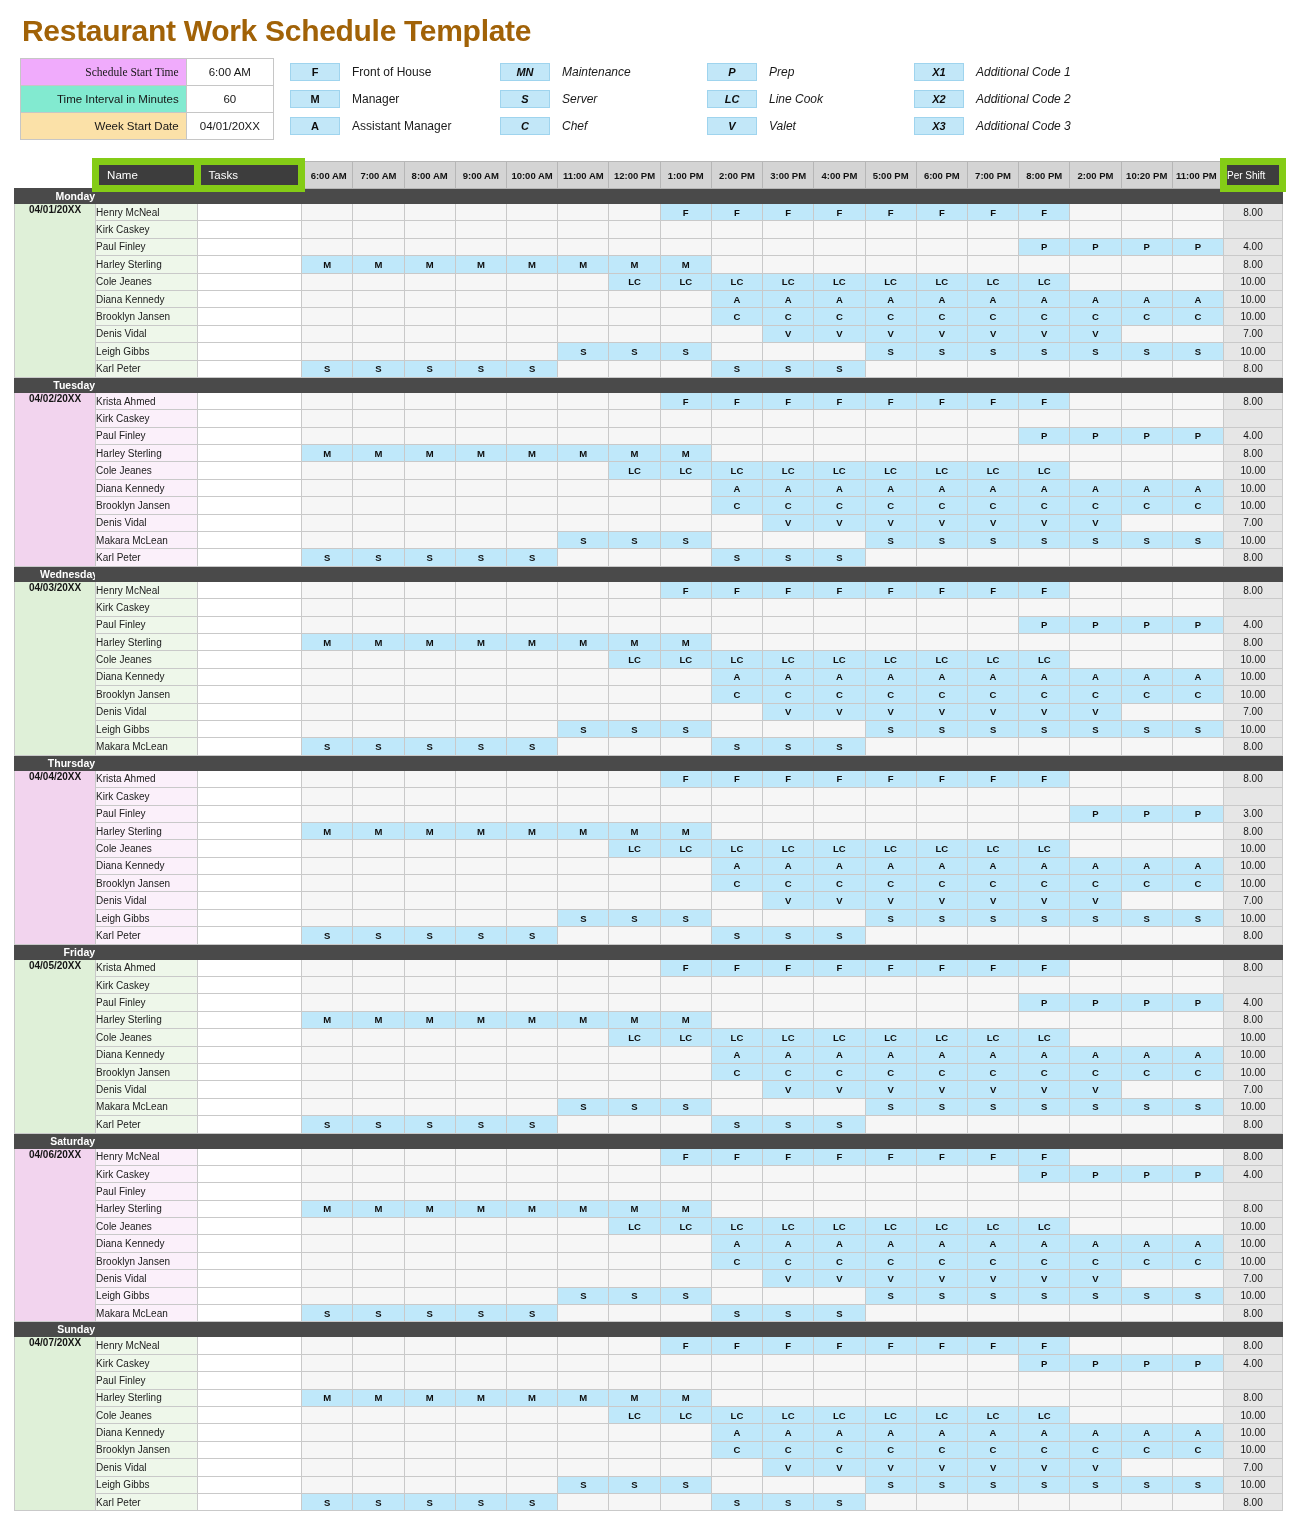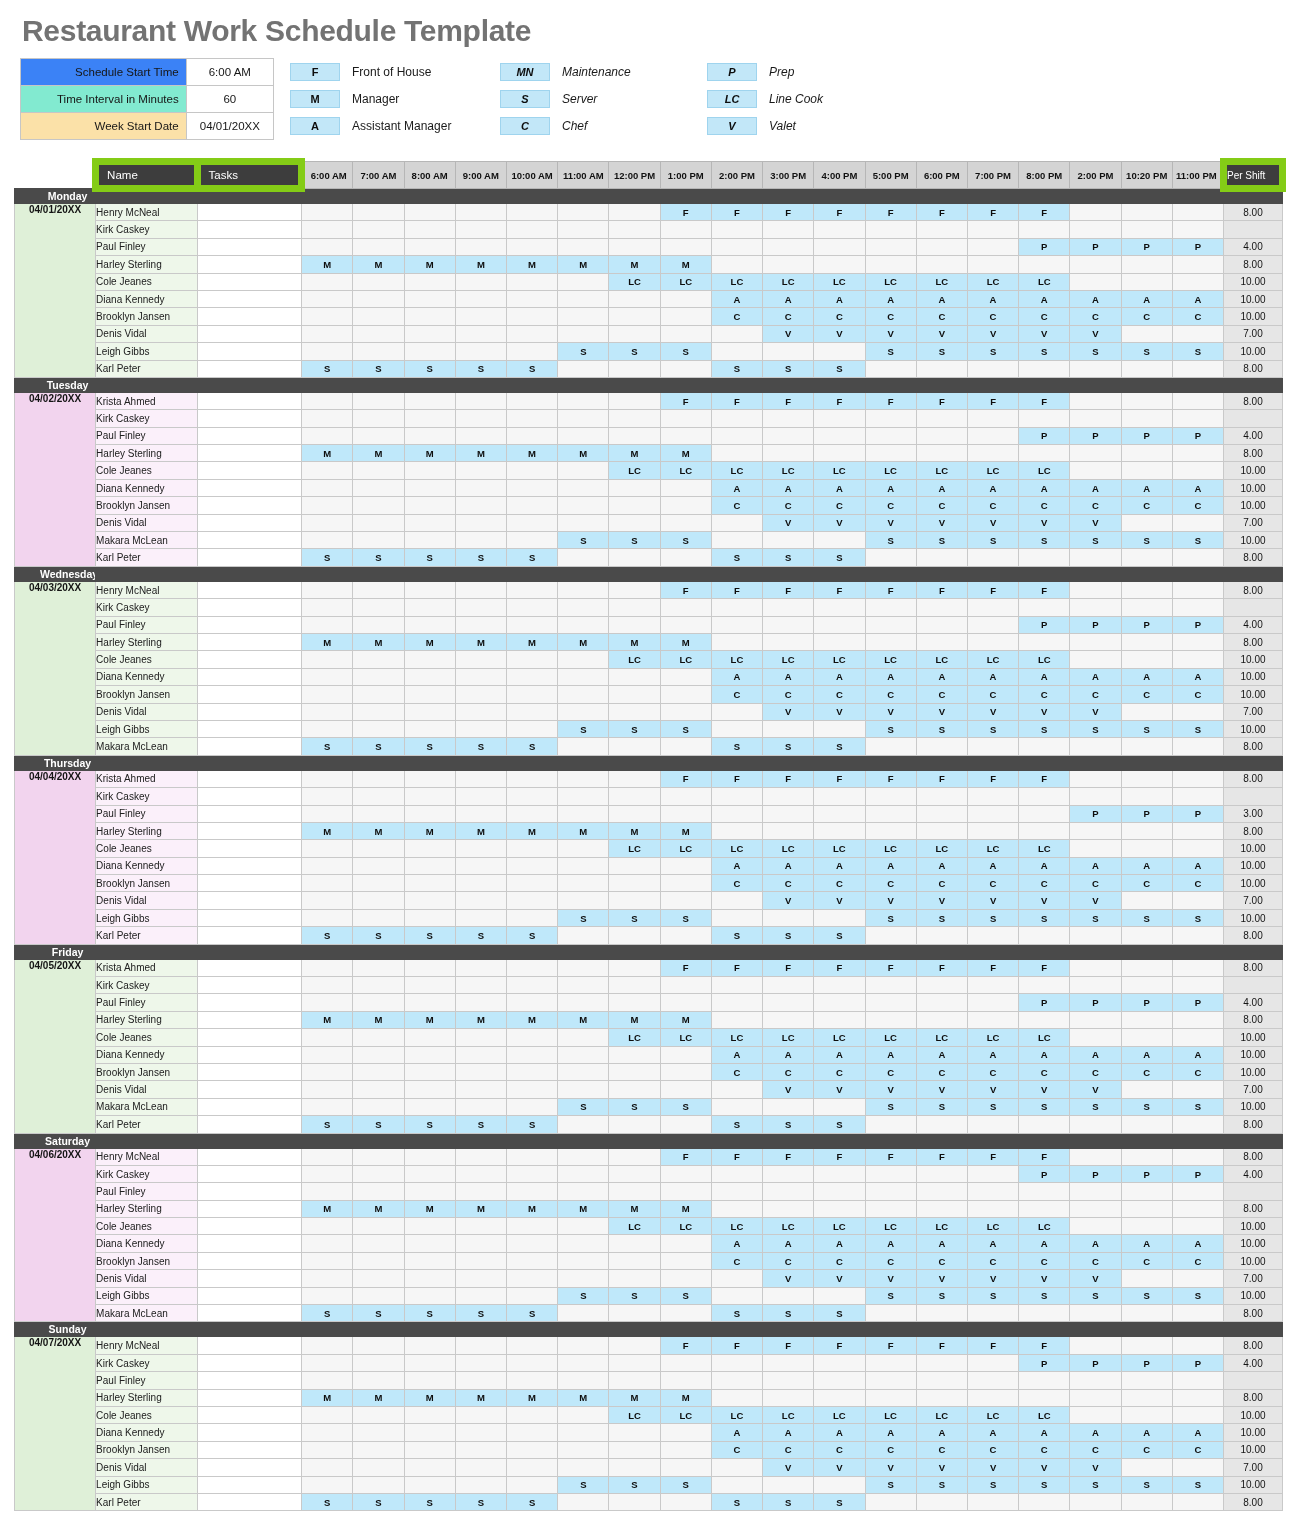--- a/index.html
+++ b/index.html
@@ -9,21 +9,21 @@
     font-family: "Liberation Sans", sans-serif;
   }
   body { width: 1300px; height: 1525px; overflow: hidden; }
 
   #page { position: relative; width: 1300px; height: 1525px; padding: 0; }
 
   
   .title {
     font-size: 30px;
     font-weight: bold;
-    color: #737373;
+    color: #a16207;
     letter-spacing: -0.3px;
     padding: 14px 16px 10px 22px;
   }
 
   
   .topstrip {
     display: flex;
     align-items: flex-start;
     padding-left: 20px;
     gap: 0px;
@@ -37,21 +37,21 @@
   }
   .config td {
     height: 27px;
     border: 1px solid #c6c6c6;
     font-size: 11.5px;
     color: #161616;
     padding: 0 7px;
   }
   .config td.lbl { text-align: right; font-weight: normal; width: 165px; }
   .config td.val { text-align: center; background: #ffffff; width: 87px; }
-  .c-blue  { background: #3b82f6; }
+  .c-blue  { background: #f0abfc; font-family: Liberation Serif, serif; }
   .c-mint  { background: #82ead0; }
   .c-peach { background: #fbe1a8; }
 
   
   .legend-cols { display: flex; margin-left: 16px; }
   .legend-col { display: flex; flex-direction: column; }
   .legend-col + .legend-col { margin-left: 0px; font-style: italic; }
   .legend-row { display: flex; align-items: center; height: 27px; }
   .badge {
     width: 50px; height: 18px;
@@ -111,21 +111,21 @@
   
   tr.dayhdr td {
     background: #4a4a4a;
     border: 1px solid #4a4a4a;
     height: 15px;
   }
   tr.dayhdr td.dayname {
     color: #ffffff;
     font-size: 10.5px;
     font-weight: bold;
-    text-align: center;
+    text-align: right;
     padding-left: 25px;
     background: #4a4a4a;
   }
 
   
   td.datecell {
     font-size: 10px; font-weight: bold; color: #141414;
     text-align: center; vertical-align: top; padding-top: 2px;
   }
   td.namecell {
@@ -214,20 +214,34 @@
             <div class="badge" style="background: rgb(194, 231, 248);">P</div>
             <div class="legend-label">Prep</div>
           </div>
           <div class="legend-row">
             <div class="badge" style="background: rgb(194, 231, 248);">LC</div>
             <div class="legend-label">Line Cook</div>
           </div>
           <div class="legend-row">
             <div class="badge" style="background: rgb(194, 231, 248);">V</div>
             <div class="legend-label">Valet</div>
+          </div>
+        </div>
+        <div class="legend-col ">
+          <div class="legend-row">
+            <div class="badge" style="background: rgb(194, 231, 248);">X1</div>
+            <div class="legend-label">Additional Code 1</div>
+          </div>
+          <div class="legend-row">
+            <div class="badge" style="background: rgb(194, 231, 248);">X2</div>
+            <div class="legend-label">Additional Code 2</div>
+          </div>
+          <div class="legend-row">
+            <div class="badge" style="background: rgb(194, 231, 248);">X3</div>
+            <div class="legend-label">Additional Code 3</div>
           </div>
         </div>
       </div>
 
   </div>
 
   <div class="sched-wrap">
     <table class="sched">
       <colgroup>
         <col class="c-day">

